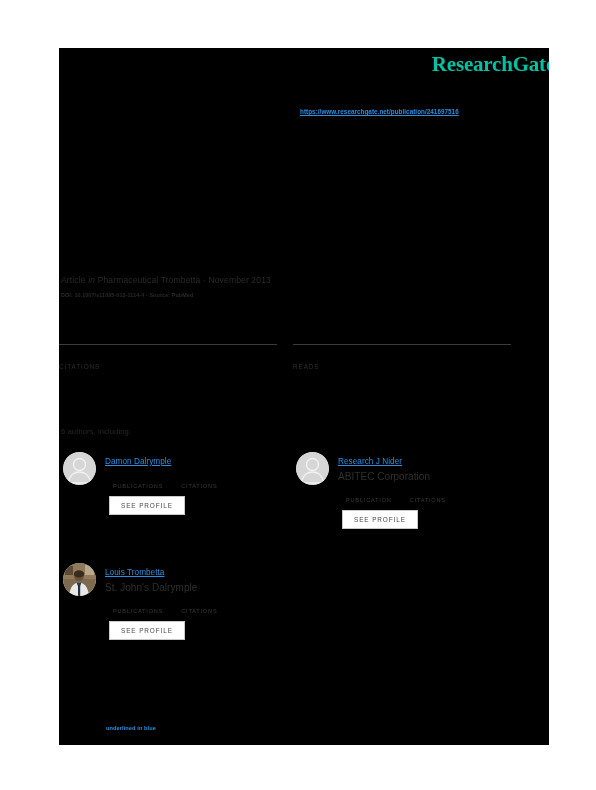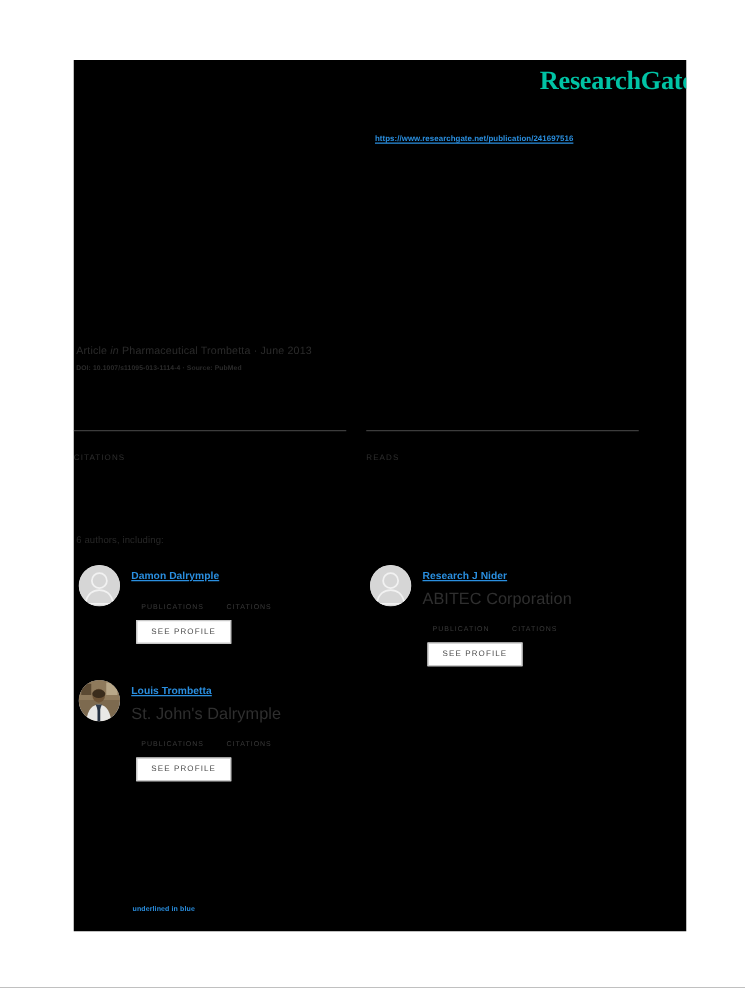--- a/index.html
+++ b/index.html
@@ -168,28 +168,28 @@
   .avatar-glyph {
     display: block;
     width: 33px;
     height: 33px;
   }
   .author-body {
     margin-left: 46px;
   }
   .author-name {
     font-size: 8.2px;
-    font-weight: bold;
+    font-weight: normal;
     color: #2a8fe0;
     letter-spacing: 0.05px;
     line-height: 1.25;
     white-space: nowrap;
   }
   .author-affil {
-    font-size: 13px;
+    font-size: 10px;
     color: #2f2f2f;
     margin-top: 3px;
     letter-spacing: 0.05px;
     white-space: nowrap;
   }
   .author-stats {
     margin-top: 5px;
     margin-left: 8px;
     display: flex;
   }
@@ -266,21 +266,21 @@
     <div id="doc-type">Article</div>
     <div id="doc-title">Development and Evaluation of a Lipid-Based Self-Emulsifying Drug Delivery System</div>
   </div>
 
   <div id="meta-block">
     <div id="meta-source">
       <span>Article</span>
       <span class="em">in</span>
       <span>Pharmaceutical Trombetta</span>
       <span>·</span>
-      <span>June 2013</span>
+      <span>November 2013</span>
     </div>
     <div id="meta-doi">DOI: 10.1007/s11095-013-1114-4 · Source: PubMed</div>
   </div>
 
   <div id="stats">
     <div class="stat-col">
       <div class="stat-rule"></div>
       <div class="stat-num">5</div>
       <div class="stat-label">CITATIONS</div>
     </div>
@@ -338,21 +338,21 @@
           </div>
           <div class="author-stat">
             <div class="astat-num">5</div>
             <div class="astat-label">CITATIONS</div>
           </div>
         </div>
         <button class="see-profile">SEE PROFILE</button>
       </div>
     </div>
 
-    <div class="author-card" style="left:0px;top:92px;">
+    <div class="author-card" style="left:0px;top:111px;">
       <div class="author-avatar">
         <svg class="avatar-glyph" viewBox="0 0 33 33">
           <defs>
             <clipPath id="avclip">
                 <circle cx="16.5" cy="16.5" r="16.5"></circle>
               </clipPath>
           </defs>
           <g clip-path="url(#avclip)">
             <rect x="0" y="0" width="33" height="33" fill="#7d6a4f"></rect>
             <rect x="0" y="0" width="33" height="16" fill="#8f7a5c"></rect>

